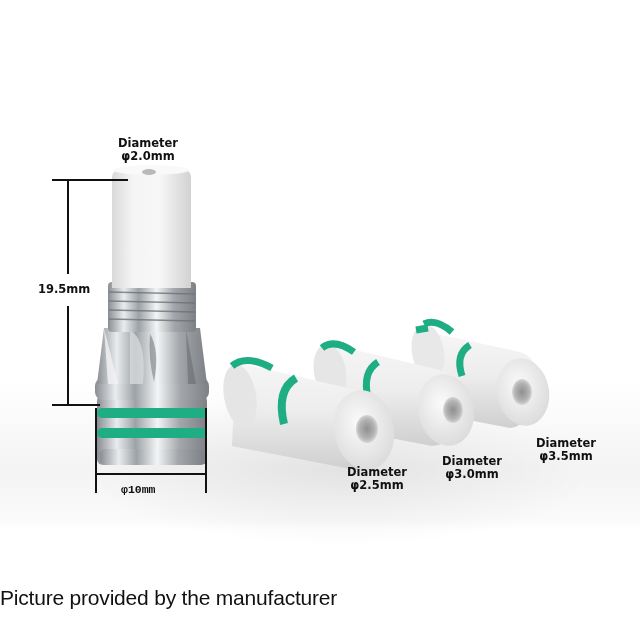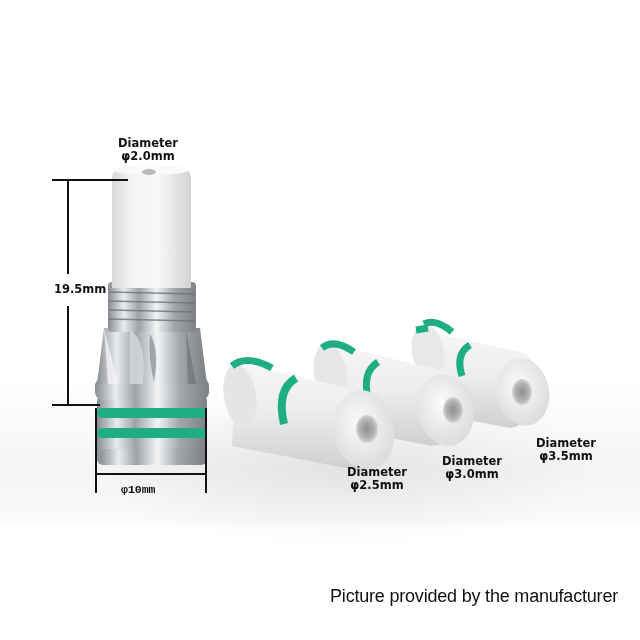--- a/index.html
+++ b/index.html
@@ -13,22 +13,22 @@
         linear-gradient(#ffffff 0, #ffffff 380px, #f4f4f4 470px, #fafafa 520px, #ffffff 530px);
     }
 
     .label {
       position: absolute; font-weight: bold; font-size: 11.5px; line-height: 13px;
       text-align: center; color: #111; white-space: nowrap;
     }
     .label .l1, .label .l2 { display: block; }
 
     .footer {
-      position: absolute; left: 0; right: 22px; top: 586px; text-align: right;
-      font-family: "Liberation Sans", sans-serif; font-size: 18px; color: #111;
+      position: absolute; left: 0; right: 22px; top: 586px; 
+      font-family: "Liberation Sans", sans-serif; font-size: 21px; color: #111;
       letter-spacing: -0.2px;
     }
 
     svg { position: absolute; left: 0; top: 0; }
   </style>
 </head>
 <body>
 
 <div class="stage">
 
@@ -131,21 +131,21 @@
       <ellipse cx="364" cy="430" rx="30" ry="40" fill="url(#faceG)" transform="rotate(-10 364 430)"></ellipse>
       <ellipse cx="367" cy="429" rx="11" ry="14" fill="url(#boreG)"></ellipse>
     </g>
   </svg>
 
   <div class="label" style="left:118px; top:137px;">
     <span class="l1">Diameter</span>
     <span class="l2">φ2.0mm</span>
   </div>
 
-  <div class="label" style="left:38px; top:283px;margin-left:16px;">
+  <div class="label" style="left:38px; top:283px;">
     <span class="l1">19.5mm</span>
   </div>
 
   <div class="label" style="left:121px; top:483px;font-family:Liberation Mono, monospace;">
     <span class="l1">φ10mm</span>
   </div>
 
   <div class="label" style="left:347px; top:466px;">
     <span class="l1">Diameter</span>
     <span class="l2">φ2.5mm</span>

